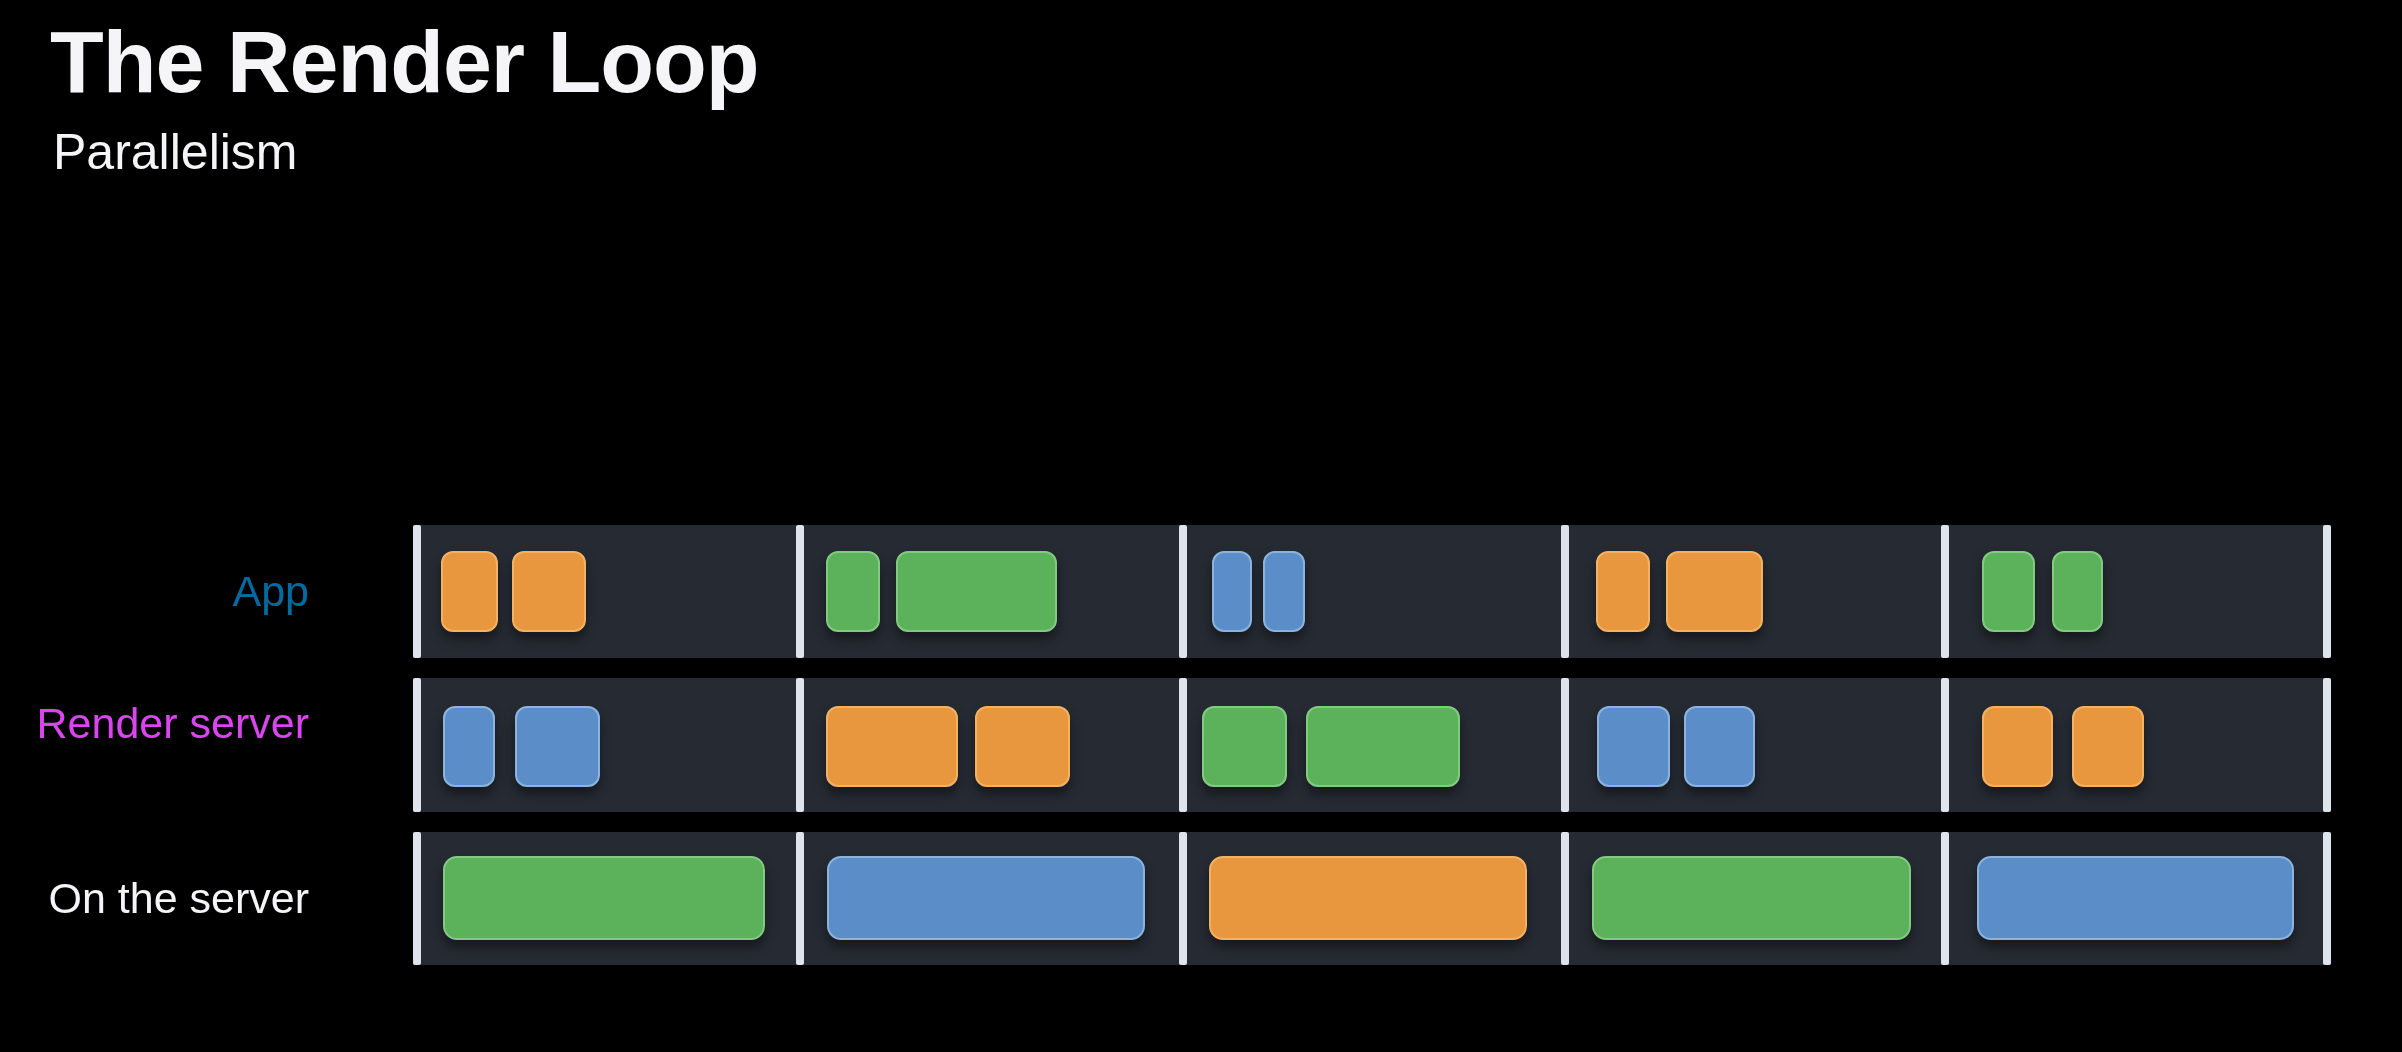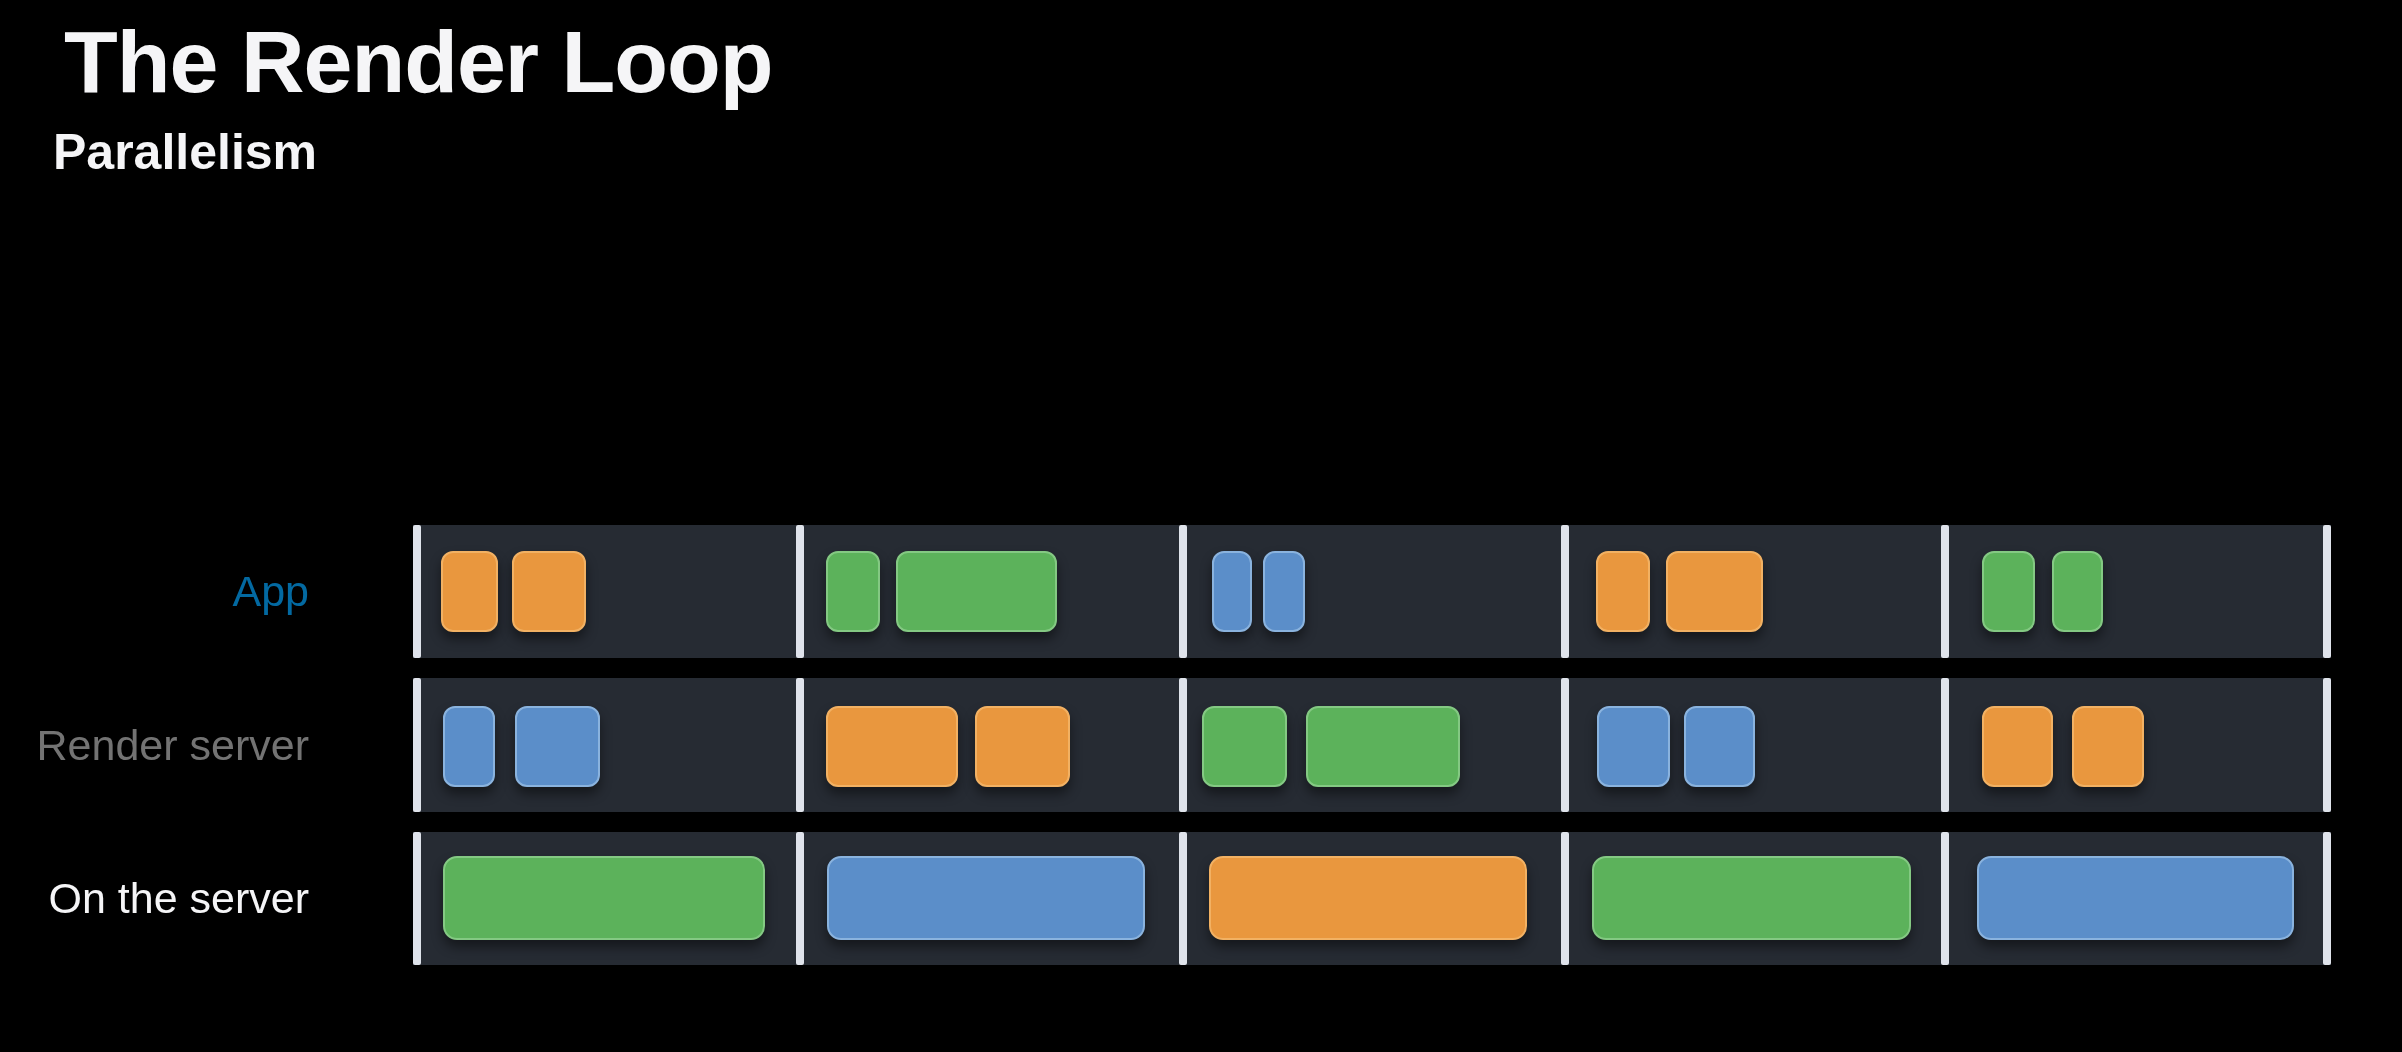--- a/index.html
+++ b/index.html
@@ -1,26 +1,26 @@
 <!DOCTYPE html>
 <html><head>
 <meta charset="utf-8">
 <style>
   html,body{margin:0;padding:0;background:#000;}
   #slide{
     position:relative;width:2402px;height:1052px;background:#000;
     overflow:hidden;font-family:"Liberation Sans",sans-serif;
   }
   .title{
-    position:absolute;left:64px;top:16px;margin:0;
+    position:absolute;left:50px;top:16px;margin:0;
     font-size:88px;font-weight:700;line-height:1.05;letter-spacing:-1px;color:#f5f5f7;
   }
   .subtitle{
     position:absolute;left:53px;top:126px;margin:0;
-    font-size:50px;font-weight:700;line-height:1.05;color:#f5f5f7;
+    font-size:50px;font-weight:400;line-height:1.05;color:#f5f5f7;
   }
   #diagram{position:absolute;left:0;top:0;width:100%;height:100%;}
   .row-label{
     position:absolute;left:0;text-align:right;
     font-size:43px;font-weight:400;color:#f5f5f7;
   }
   .band{position:absolute;}
   .vsync{position:absolute;border-radius:2px;}
   .block{
     position:absolute;box-sizing:border-box;
@@ -45,21 +45,21 @@
       <div class="block" style="left: 441px; top: 551px; width: 57px; height: 81px; background: rgb(233, 151, 62); border: 2px solid rgb(242, 177, 99); border-radius: 12px;"></div>
       <div class="block" style="left: 512px; top: 551px; width: 74px; height: 81px; background: rgb(233, 151, 62); border: 2px solid rgb(242, 177, 99); border-radius: 12px;"></div>
       <div class="block" style="left: 826px; top: 551px; width: 54px; height: 81px; background: rgb(92, 178, 91); border: 2px solid rgb(132, 201, 131); border-radius: 12px;"></div>
       <div class="block" style="left: 896px; top: 551px; width: 161px; height: 81px; background: rgb(92, 178, 91); border: 2px solid rgb(132, 201, 131); border-radius: 12px;"></div>
       <div class="block" style="left: 1212px; top: 551px; width: 40px; height: 81px; background: rgb(91, 142, 201); border: 2px solid rgb(138, 179, 222); border-radius: 12px;"></div>
       <div class="block" style="left: 1263px; top: 551px; width: 42px; height: 81px; background: rgb(91, 142, 201); border: 2px solid rgb(138, 179, 222); border-radius: 12px;"></div>
       <div class="block" style="left: 1596px; top: 551px; width: 54px; height: 81px; background: rgb(233, 151, 62); border: 2px solid rgb(242, 177, 99); border-radius: 12px;"></div>
       <div class="block" style="left: 1666px; top: 551px; width: 97px; height: 81px; background: rgb(233, 151, 62); border: 2px solid rgb(242, 177, 99); border-radius: 12px;"></div>
       <div class="block" style="left: 1982px; top: 551px; width: 53px; height: 81px; background: rgb(92, 178, 91); border: 2px solid rgb(132, 201, 131); border-radius: 12px;"></div>
       <div class="block" style="left: 2052px; top: 551px; width: 51px; height: 81px; background: rgb(92, 178, 91); border: 2px solid rgb(132, 201, 131); border-radius: 12px;"></div>
-      <div class="row-label" style="top: 678px; width: 309px; height: 134px; line-height: 134px; color: #737373;">Render server</div>
+      <div class="row-label" style="top: 656px; width: 309px; height: 134px; line-height: 134px; color: #d946ef;">Render server</div>
       <div class="band" style="left: 413px; top: 678px; width: 1918px; height: 134px; background: rgb(38, 43, 51);"></div>
       <div class="vsync" style="left: 413px; top: 678px; width: 8px; height: 134px; background: rgb(223, 227, 235);"></div>
       <div class="vsync" style="left: 796px; top: 678px; width: 8px; height: 134px; background: rgb(223, 227, 235);"></div>
       <div class="vsync" style="left: 1179px; top: 678px; width: 8px; height: 134px; background: rgb(223, 227, 235);"></div>
       <div class="vsync" style="left: 1561px; top: 678px; width: 8px; height: 134px; background: rgb(223, 227, 235);"></div>
       <div class="vsync" style="left: 1941px; top: 678px; width: 8px; height: 134px; background: rgb(223, 227, 235);"></div>
       <div class="vsync" style="left: 2323px; top: 678px; width: 8px; height: 134px; background: rgb(223, 227, 235);"></div>
       <div class="block" style="left: 443px; top: 706px; width: 52px; height: 81px; background: rgb(91, 142, 201); border: 2px solid rgb(138, 179, 222); border-radius: 12px;"></div>
       <div class="block" style="left: 515px; top: 706px; width: 85px; height: 81px; background: rgb(91, 142, 201); border: 2px solid rgb(138, 179, 222); border-radius: 12px;"></div>
       <div class="block" style="left: 826px; top: 706px; width: 132px; height: 81px; background: rgb(233, 151, 62); border: 2px solid rgb(242, 177, 99); border-radius: 12px;"></div>

